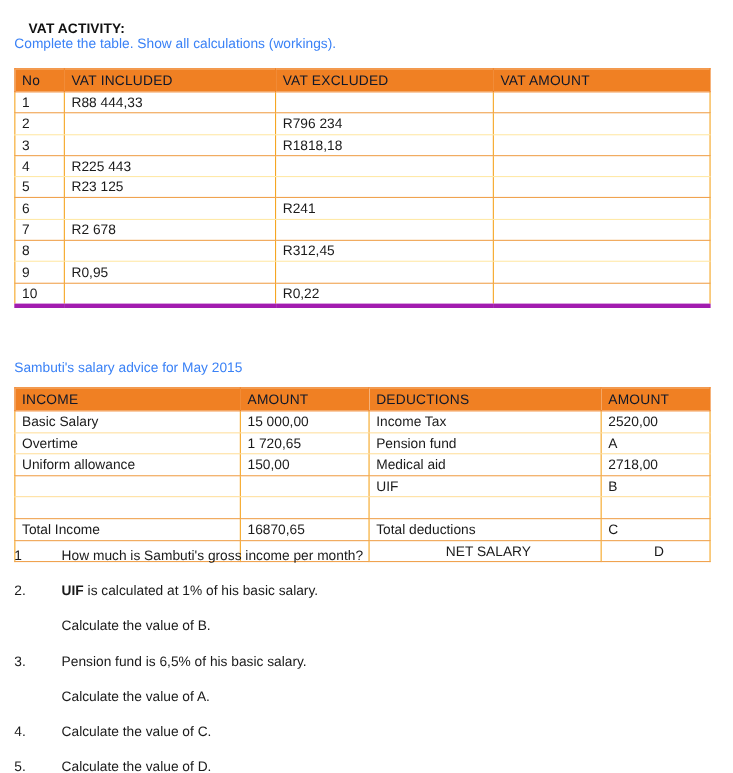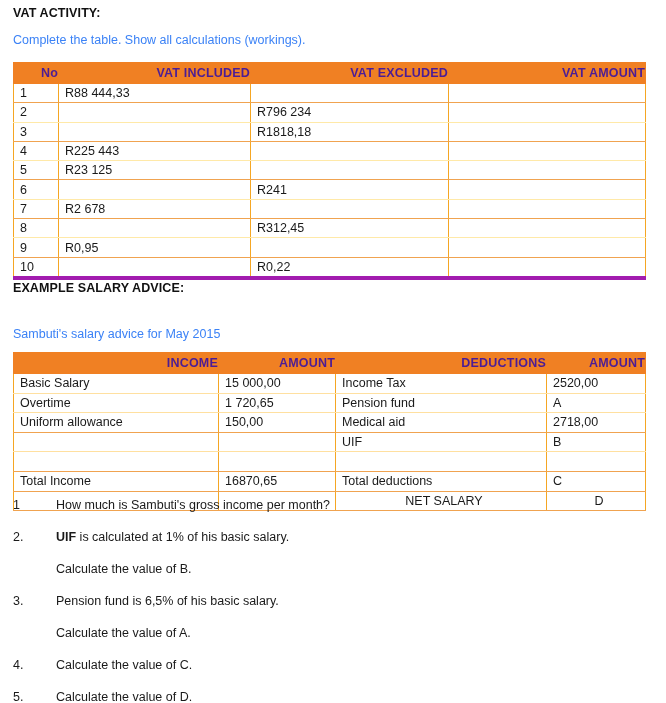--- a/index.html
+++ b/index.html
@@ -20,21 +20,21 @@
     height: 703px;
     box-sizing: border-box;
     padding: 0;
     overflow: hidden;
   }
 
   .heading {
     font-size: 12.5px;
     font-weight: bold;
     color: #111;
-    margin: 0;
+    margin: 13px;
     padding: 0;
     letter-spacing: 0.1px;
   }
   .para {
     font-size: 12.5px;
     color: #3b82f6;
     margin: 0;
     padding: 0;
   }
 
@@ -55,29 +55,28 @@
     background: #fff;
     border-left: 1px solid #f5a623;
     border-right: 1px solid #f5a623;
     border-top: 1px solid #ffe9a8;
     border-bottom: 1px solid #ffe9a8;
     overflow: hidden;
     white-space: nowrap;
   }
   table.doc-table thead th {
     background: #F08023;
-    color: #4c1d95;
-    font-weight: bold;
+    color: #0f172a;
+    font-weight: normal;
     letter-spacing: 0.2px;
     border-left: 1px solid #F08023;
     border-right: 1px solid #F08023;
     border-top: 1px solid #F08023;
     border-bottom: 1px solid #F08023;
     height: 20px;
-    text-align: right;
   }
 
   #vat-table {
     position: absolute;
     left: 13px;
     top: 62px;
     width: 632px;
   }
   #vat-table td { height: 18.3px; }
   #vat-table tbody tr:nth-child(odd) td { border-bottom-color: #f0a350; }
@@ -207,21 +206,20 @@
       </tr>
       <tr>
         <td>10</td>
         <td></td>
         <td>R0,22</td>
         <td></td>
       </tr>
     </tbody>
   </table>
 
-  <div class="heading" id="salary-heading">EXAMPLE SALARY ADVICE:</div>
 
   <div class="para" id="salary-subtitle">Sambuti's salary advice for May 2015</div>
 
   <table class="doc-table" id="salary-table">
     <colgroup>
       <col style="width:205px">
       <col style="width:117px">
       <col style="width:211px">
       <col style="width:99px">
     </colgroup>

